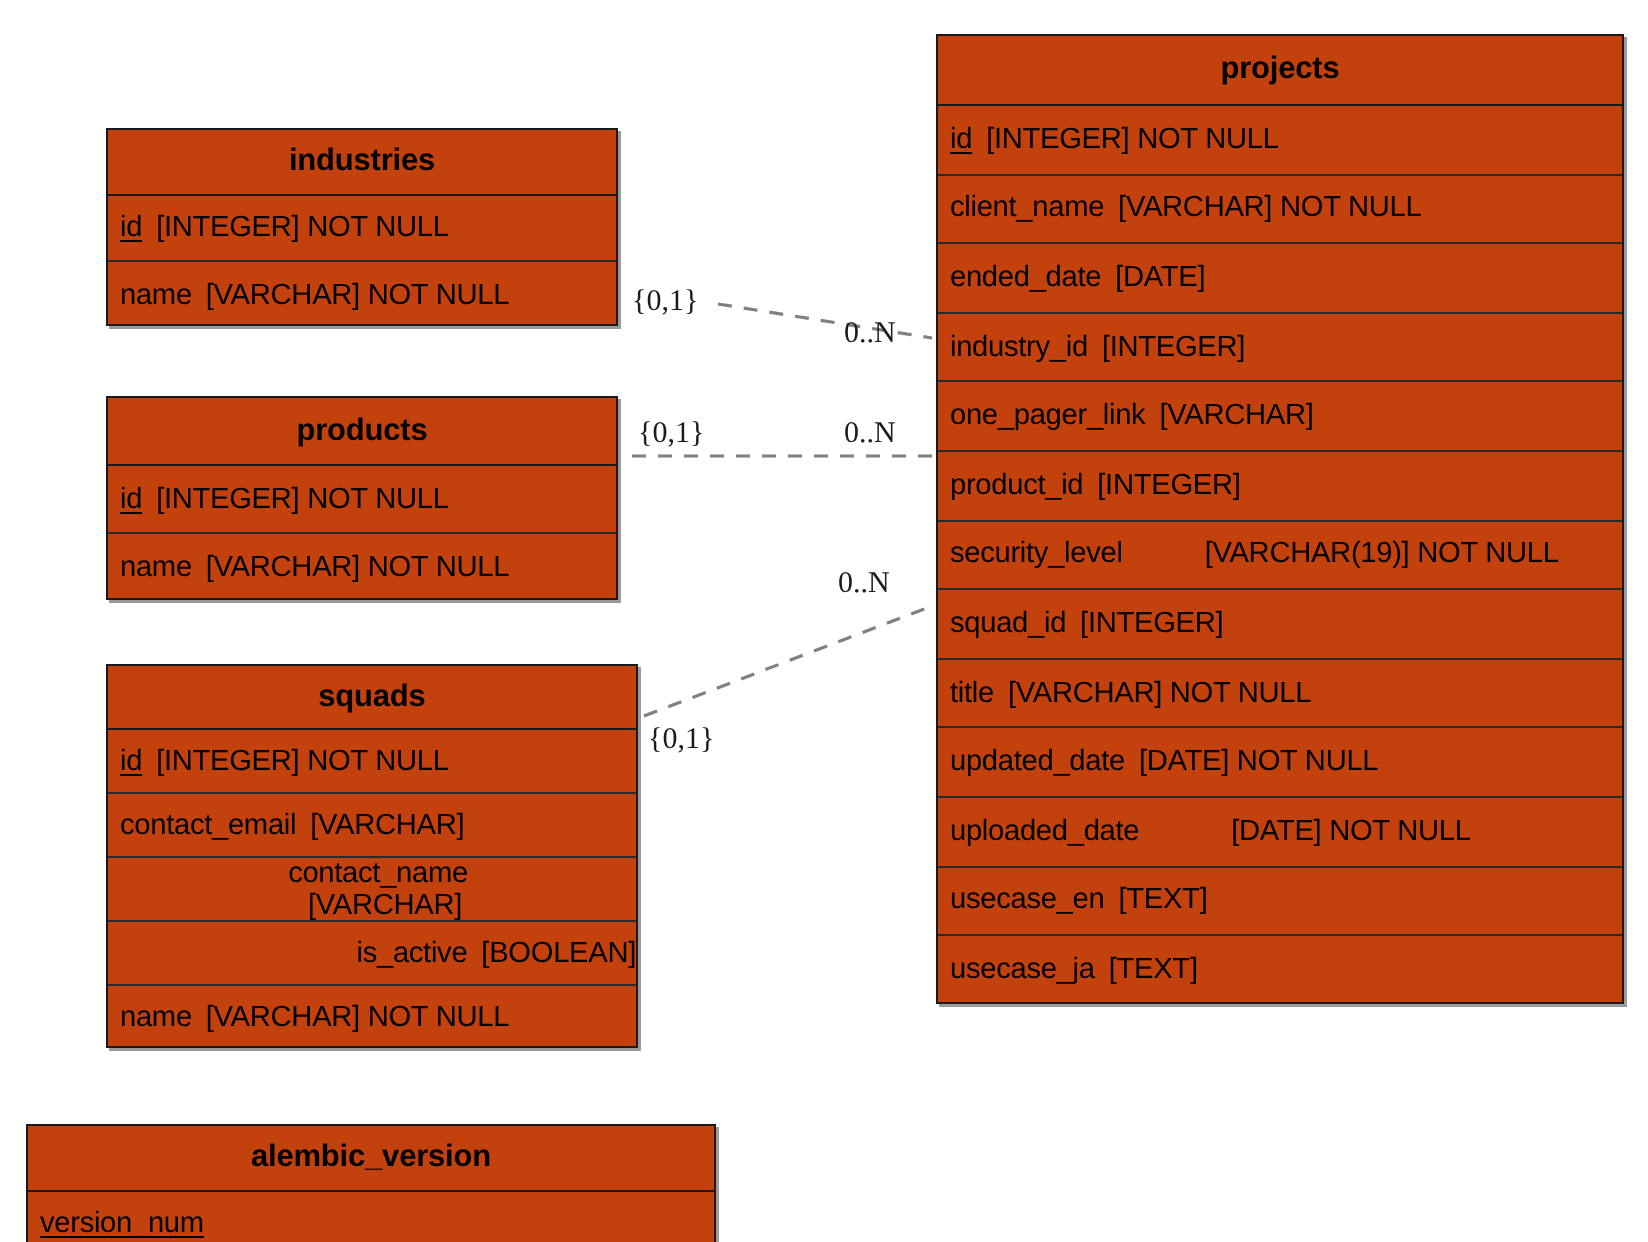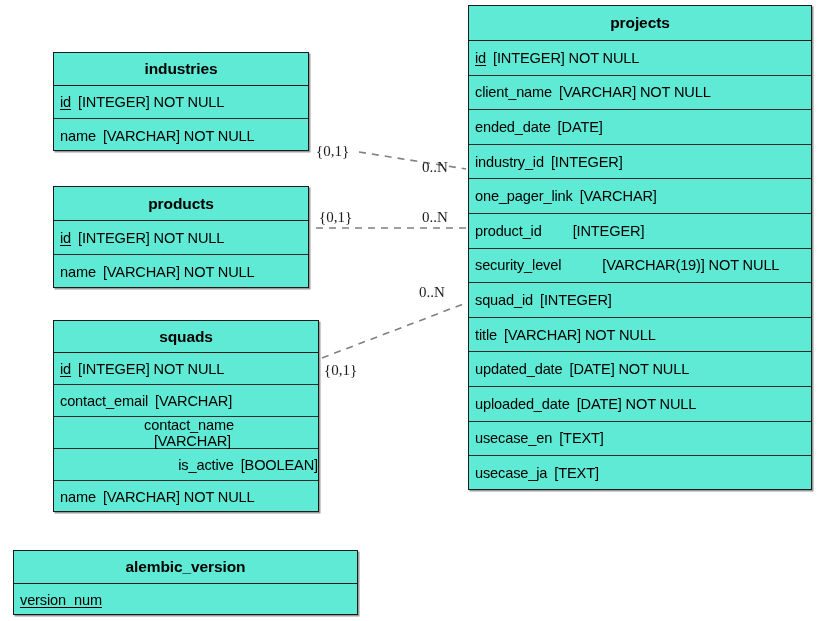--- a/index.html
+++ b/index.html
@@ -17,23 +17,24 @@
     width: 824px;
     height: 621px;
     background: #ffffff;
     overflow: hidden;
   }
 
   
   .entity {
     position: absolute;
     box-sizing: border-box;
-    background: #5eead4;
+    background: #c2410c;
     border: 1.6px solid #1a1a1a;
     box-shadow: 1.5px 1.5px 0 0 #9a9a9a;
+    margin-top: 12px;
   }
   .entity .title {
     box-sizing: border-box;
     width: 100%;
     text-align: center;
     font-weight: bold;
     font-size: 15.5px;
     color: #000;
     border-bottom: 1.6px solid #1a1a1a;
     display: flex;
@@ -147,41 +148,41 @@
           <span class="ftype">[DATE]</span>
         </div>
         <div class="row" style="height: 34.6px;">
           <span class="fname">industry_id</span>
           <span class="ftype">[INTEGER]</span>
         </div>
         <div class="row" style="height: 34.6px;">
           <span class="fname">one_pager_link</span>
           <span class="ftype">[VARCHAR]</span>
         </div>
-        <div class="row" style="height: 34.6px; gap: 24px;">
+        <div class="row" style="height: 34.6px;">
           <span class="fname">product_id</span>
           <span class="ftype">[INTEGER]</span>
         </div>
         <div class="row" style="height: 34.6px; gap: 34px;">
           <span class="fname">security_level</span>
           <span class="ftype">[VARCHAR(19)] NOT NULL</span>
         </div>
         <div class="row" style="height: 34.6px;">
           <span class="fname">squad_id</span>
           <span class="ftype">[INTEGER]</span>
         </div>
         <div class="row" style="height: 34.6px;">
           <span class="fname">title</span>
           <span class="ftype">[VARCHAR] NOT NULL</span>
         </div>
         <div class="row" style="height: 34.6px;">
           <span class="fname">updated_date</span>
           <span class="ftype">[DATE] NOT NULL</span>
         </div>
-        <div class="row" style="height: 34.6px;">
+        <div class="row" style="height: 34.6px; gap: 39px;">
           <span class="fname">uploaded_date</span>
           <span class="ftype">[DATE] NOT NULL</span>
         </div>
         <div class="row" style="height: 34.6px;">
           <span class="fname">usecase_en</span>
           <span class="ftype">[TEXT]</span>
         </div>
         <div class="row" style="height: 34.6px;">
           <span class="fname">usecase_ja</span>
           <span class="ftype">[TEXT]</span>

